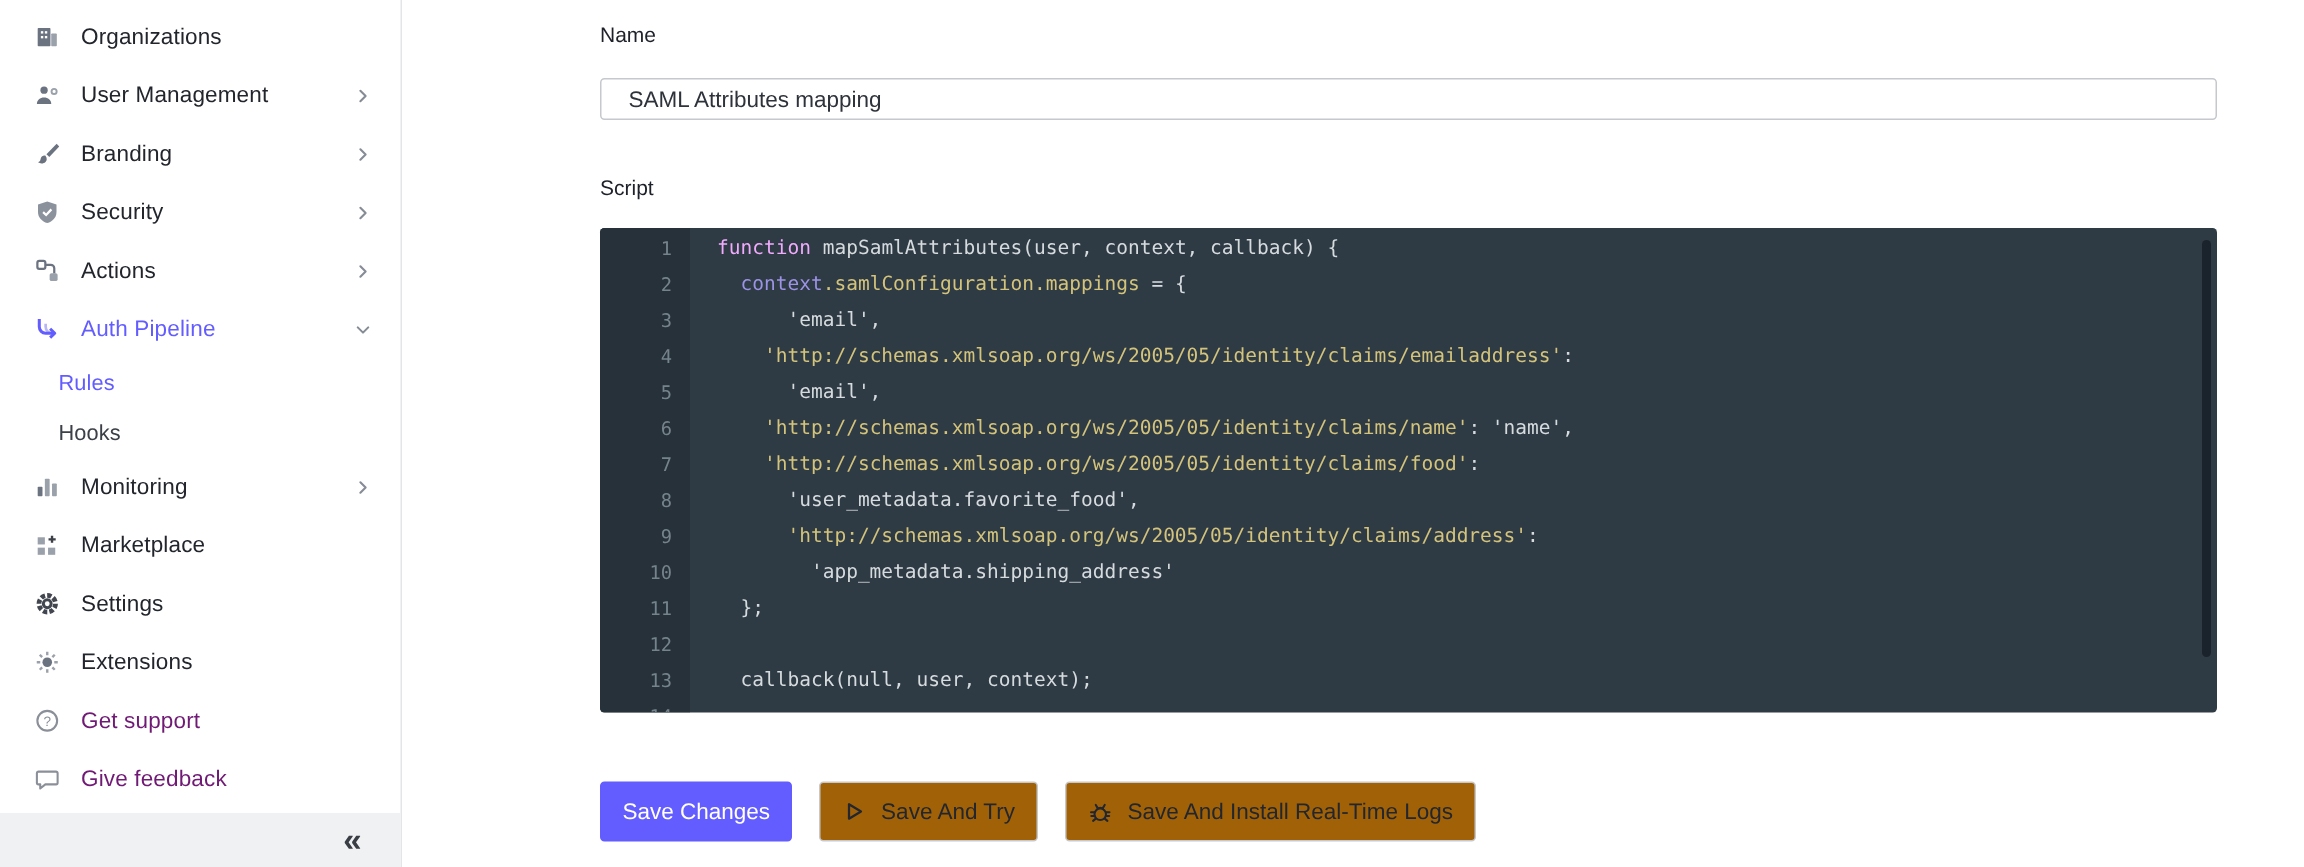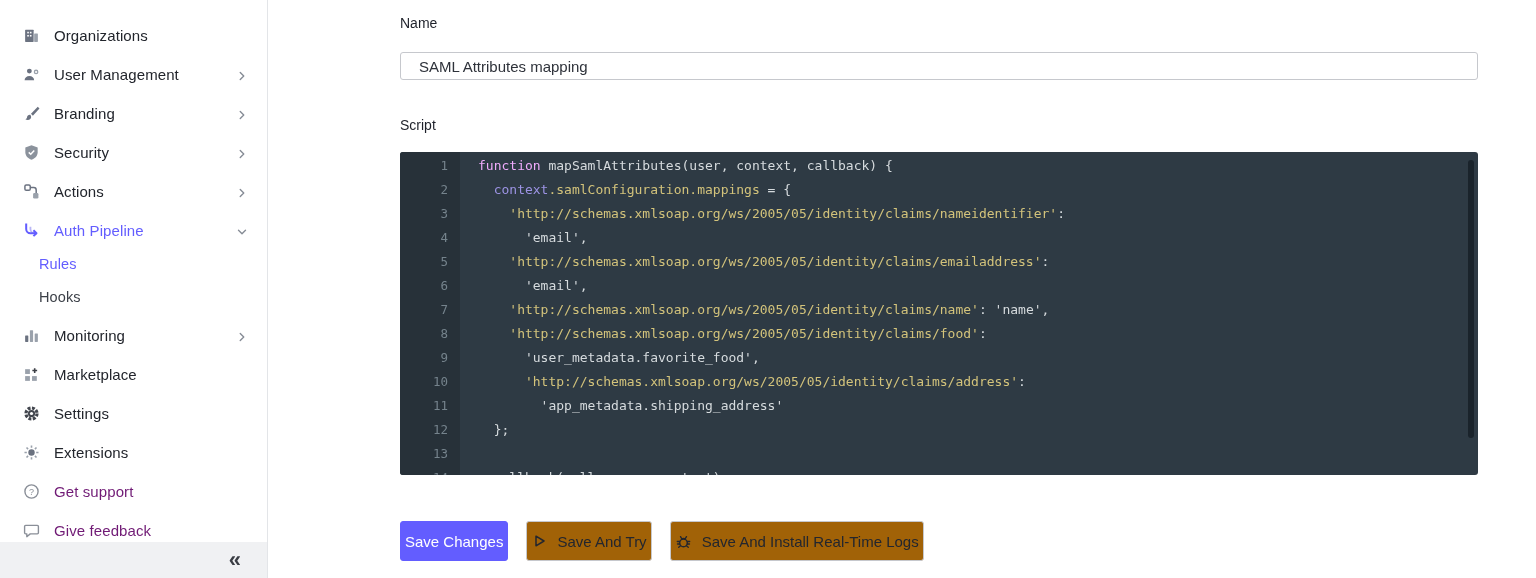--- a/index.html
+++ b/index.html
@@ -2,21 +2,21 @@
 <html><head>
 <meta charset="utf-8">
 <style>
   * { margin:0; padding:0; box-sizing:border-box; }
   html,body { width:1536px; height:578px; background:#fff; font-family:"Liberation Sans", sans-serif; overflow:hidden; }
   body { position:relative; }
 
   
   .sidebar { position:absolute; left:0; top:0; width:268px; height:578px; background:#fff; border-right:1px solid #e3e5e8; }
   .side-list { padding-top:5px; }
-  .side-item { display:flex; align-items:flex-end; height:39px; padding:0 18px 0 22px; cursor:pointer; }
+  .side-item { display:flex; align-items:center; height:39px; padding:0 18px 0 22px; cursor:pointer; }
   .side-item .icn { width:18px; height:18px; display:flex; align-items:center; justify-content:center; margin-right:14px; flex:none; }
   .side-item .lbl { flex:1; font-size:15px; color:#22252c; letter-spacing:.1px; }
   .side-item.sub { height:33px; padding-left:39px; }
   .side-item.sub .lbl { font-size:14.5px; color:#3c4048; }
   .side-item.active .lbl { color:#635dff; }
   .side-item.muted .lbl { color:#701a75; }
   .side-item .chev { width:14px; height:14px; flex:none; }
   .side-footer { position:absolute; left:0; bottom:0; width:267px; height:36px; background:#f0f1f3; }
   .collapse { position:absolute; right:26px; top:4px; font-size:22px; color:#3a3d44; font-weight:bold; cursor:pointer; line-height:28px; }
 
@@ -34,21 +34,21 @@
   .codecol { flex:1; padding:2px 0 0 18px; overflow:hidden; }
   .code-line { height:24px; line-height:24px; white-space:pre; font-family:"DejaVu Sans Mono","Liberation Mono", monospace; font-size:13px; color:#d6dbde; }
   .tok-kw { color:#f0abfc; }
   .tok-vr { color:#9c93e4; }
   .tok-prop { color:#d3c37b; }
   .tok-pl { color:#d6dbde; }
   .scroll-thumb { position:absolute; right:4px; top:8px; width:6px; height:278px; background:#1a232b; border-radius:3px; }
 
   
   .btn-row { position:absolute; top:521px; left:0; display:flex; gap:18px; }
-  .btn { height:40px; display:flex; align-items:center; gap:10px; padding:0 4px; border-radius:3px; font-size:15px; font-weight:500; cursor:pointer; border:1px solid transparent; font-family:"Liberation Sans", sans-serif; }
+  .btn { height:40px; display:flex; align-items:center; gap:10px; padding:0 14px; border-radius:3px; font-size:15px; font-weight:500; cursor:pointer; border:1px solid transparent; font-family:"Liberation Sans", sans-serif; }
   .btn-primary { background:#635dff; color:#fff; border-color:#635dff; }
   .btn-secondary { background:#a16207; color:#23262e; border-color:#c6c8cd; }
   .btn .bicn { display:flex; align-items:center; }
 </style>
 </head>
 <body>
 
 <nav class="sidebar">
   <div class="side-list" id="side-list">
       <div class="side-item">
@@ -220,21 +220,20 @@
         <div class="ln">9</div>
         <div class="ln">10</div>
         <div class="ln">11</div>
         <div class="ln">12</div>
         <div class="ln">13</div>
         <div class="ln">14</div>
       </div>
     <div class="codecol" id="editor-code">
         <div class="code-line"><span class="tok-kw">function</span><span class="tok-pl"> mapSamlAttributes(user, context, callback) {</span></div>
         <div class="code-line"><span class="tok-pl">  </span><span class="tok-vr">context</span><span class="tok-prop">.samlConfiguration.mappings</span><span class="tok-pl"> = {</span></div>
-        <div class="code-line"><span class="tok-pl">    </span><span class="tok-prop">'http://schemas.xmlsoap.org/ws/2005/05/identity/claims/nameidentifier'</span><span class="tok-pl">:</span></div>
         <div class="code-line"><span class="tok-pl">      'email',</span></div>
         <div class="code-line"><span class="tok-pl">    </span><span class="tok-prop">'http://schemas.xmlsoap.org/ws/2005/05/identity/claims/emailaddress'</span><span class="tok-pl">:</span></div>
         <div class="code-line"><span class="tok-pl">      'email',</span></div>
         <div class="code-line"><span class="tok-pl">    </span><span class="tok-prop">'http://schemas.xmlsoap.org/ws/2005/05/identity/claims/name'</span><span class="tok-pl">: 'name',</span></div>
         <div class="code-line"><span class="tok-pl">    </span><span class="tok-prop">'http://schemas.xmlsoap.org/ws/2005/05/identity/claims/food'</span><span class="tok-pl">:</span></div>
         <div class="code-line"><span class="tok-pl">      'user_metadata.favorite_food',</span></div>
         <div class="code-line"><span class="tok-pl">      </span><span class="tok-prop">'http://schemas.xmlsoap.org/ws/2005/05/identity/claims/address'</span><span class="tok-pl">:</span></div>
         <div class="code-line"><span class="tok-pl">        'app_metadata.shipping_address'</span></div>
         <div class="code-line"><span class="tok-pl">  };</span></div>
         <div class="code-line"><span class="tok-pl"></span></div>

